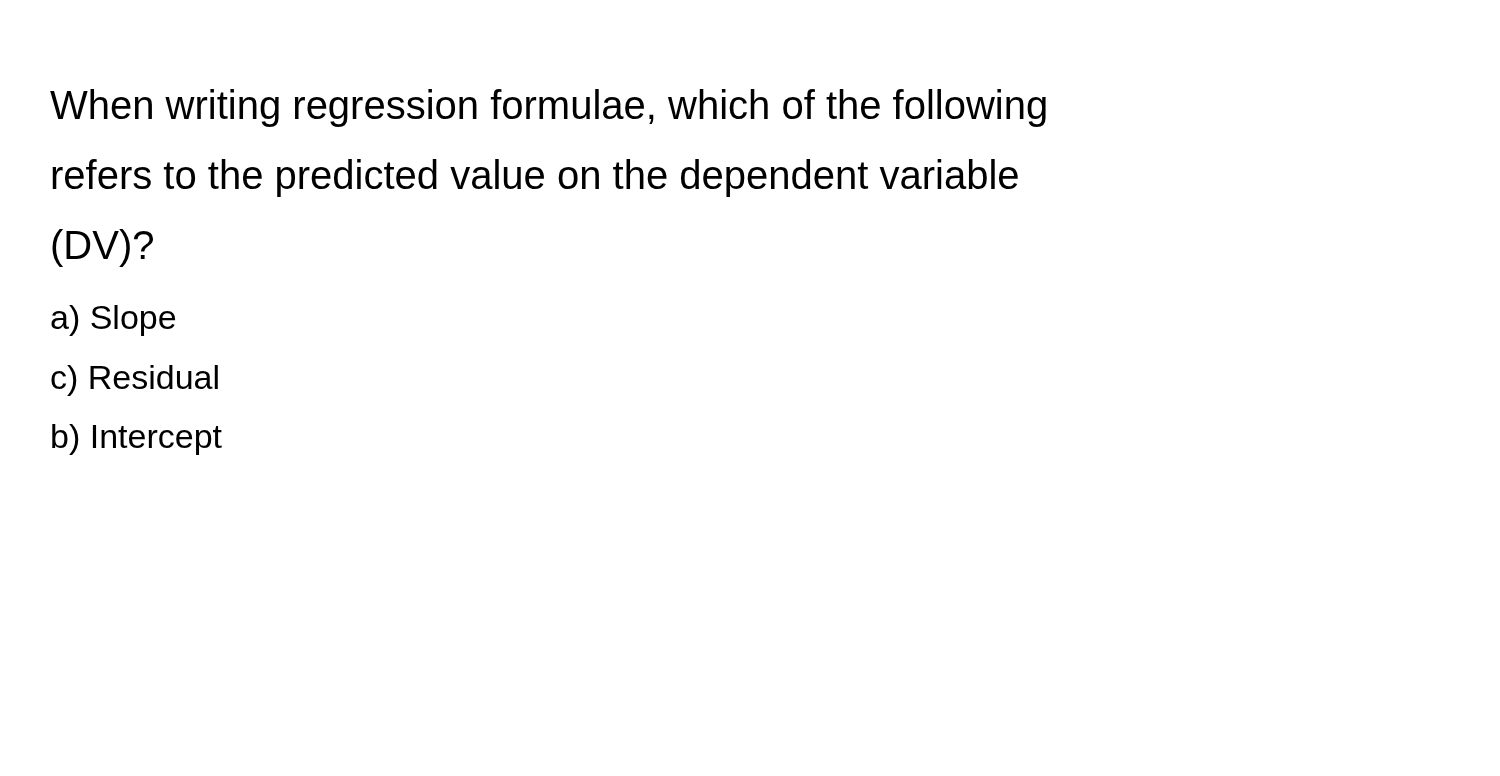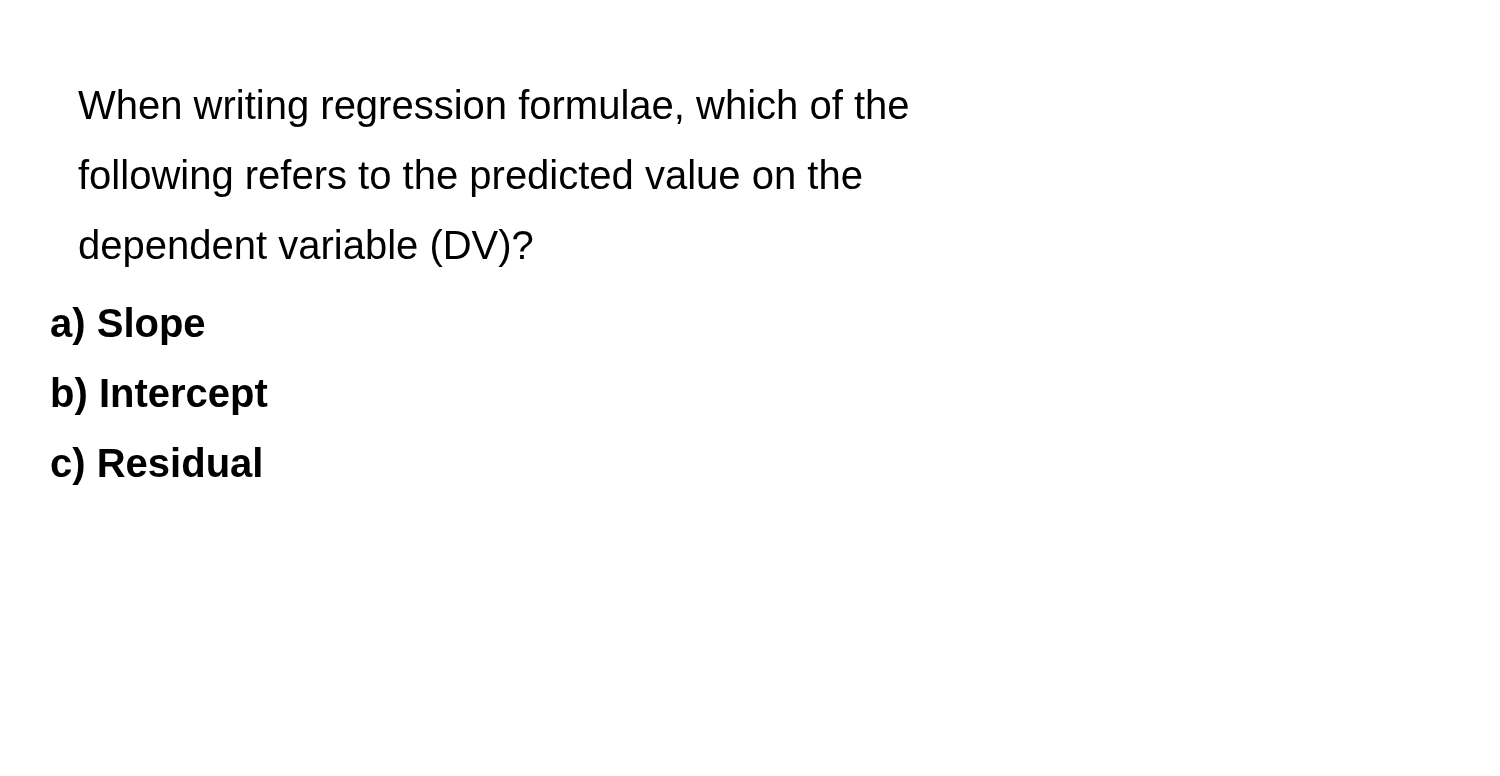--- a/index.html
+++ b/index.html
@@ -15,44 +15,43 @@
       padding: 70px 50px;
     }
     .question-container {
       max-width: 1000px;
     }
     .question-text {
       font-size: 40px;
       line-height: 1.75;
       color: #000000;
       font-weight: 400;
-      margin-left: 28px;
     }
     .options-list {
       margin-top: 8px;
     }
     .option-item {
-      font-size: 40px;
+      font-size: 34px;
       line-height: 1.75;
       color: #000000;
-      font-weight: 700;
+      font-weight: 400;
     }
   </style>
 </head>
 <body>
 
 <div class="question-container">
   <div class="question-text">When writing regression formulae, which of the following refers to the predicted value on the dependent variable (DV)?</div>
   <div class="options-list">
     <div class="option-item">
       <span>a)</span>
       <span>Slope</span>
     </div>
     <div class="option-item">
+      <span>c)</span>
+      <span>Residual</span>
+    </div>
+    <div class="option-item">
       <span>b)</span>
       <span>Intercept</span>
-    </div>
-    <div class="option-item">
-      <span>c)</span>
-      <span>Residual</span>
     </div>
   </div>
 </div>
 
 </body></html>

